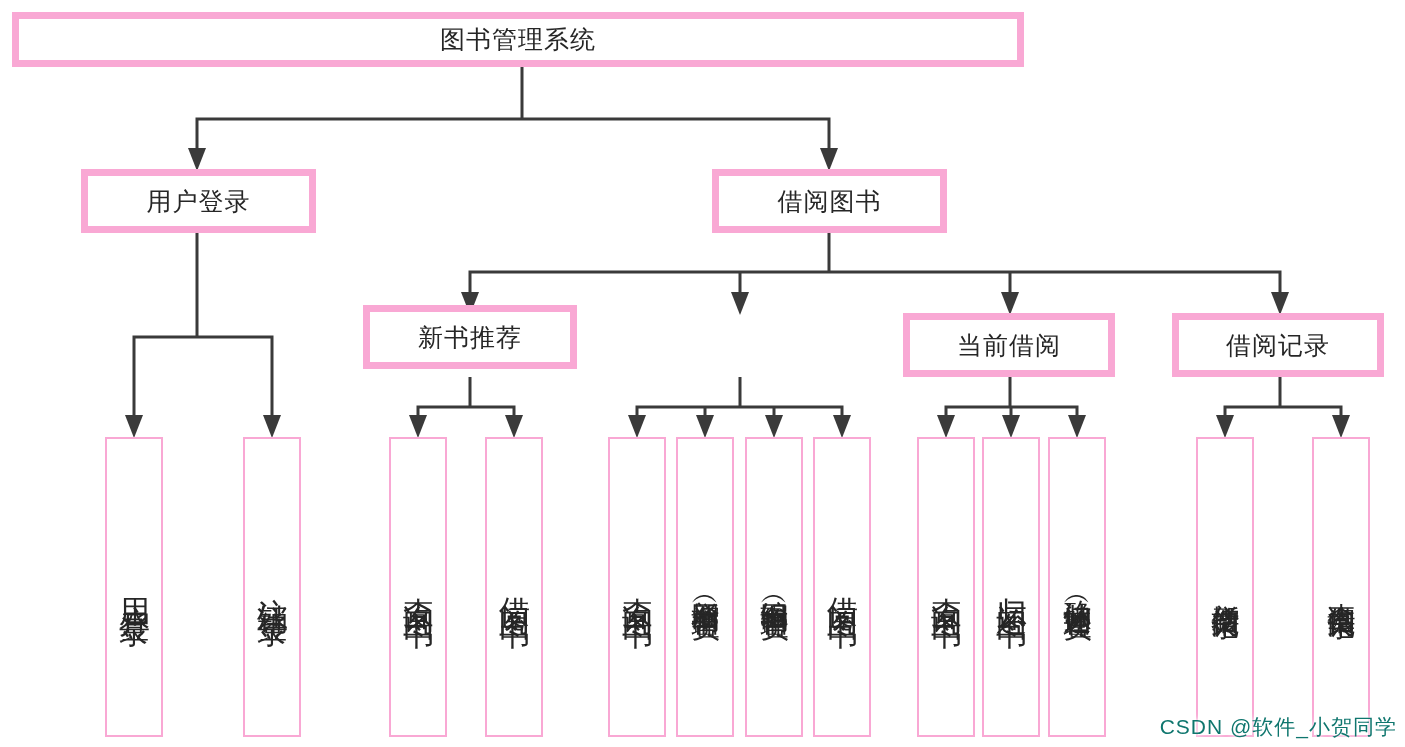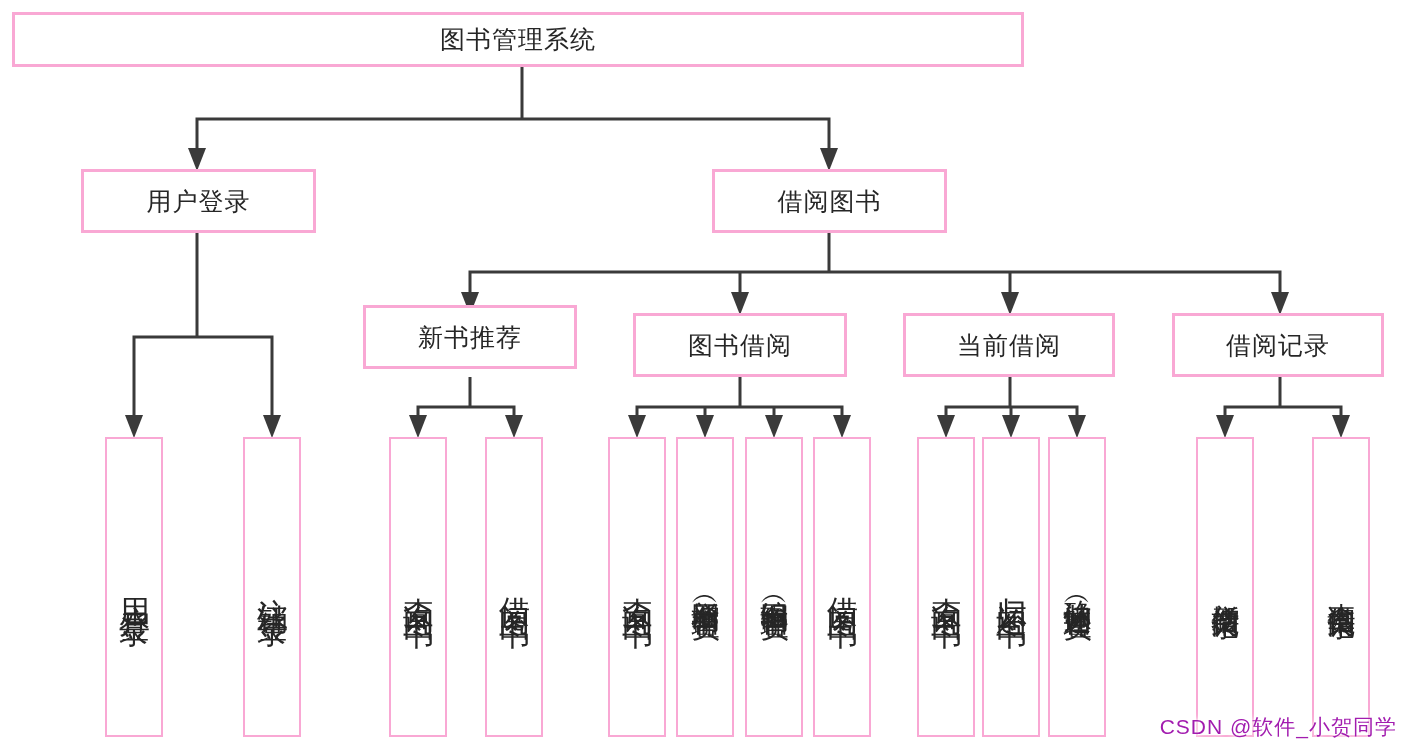--- a/index.html
+++ b/index.html
@@ -3,29 +3,29 @@
 <meta charset="utf-8">
 <style>
   html,body{margin:0;padding:0;background:#ffffff;}
   .canvas{
     position:relative;width:1405px;height:747px;background:#ffffff;
     font-family:"Liberation Sans",sans-serif;overflow:hidden;
   }
   svg.connectors{position:absolute;left:0;top:0;width:1405px;height:747px;}
   .box{
     position:absolute;box-sizing:border-box;background:#ffffff;
-    border:3px solid #f9a8d4;display:flex;align-items:center;justify-content:center;
+    border:7px solid #f9a8d4;display:flex;align-items:center;justify-content:center;
     color:#262626;text-align:right;
   }
   .h{font-size:25px;letter-spacing:1px;}
   .v{writing-mode:vertical-rl;border-width:2.5px;}
   .v-short{font-size:31px;letter-spacing:7px;}
   .v-long{font-size:28px;letter-spacing:2px;}
   .watermark{
-    position:absolute;right:8px;bottom:6px;font-size:21px;color:#a21caf;
+    position:absolute;right:8px;bottom:6px;font-size:21px;color:#0f766e;
     text-shadow:0 0 3px #ffffff,0 0 6px #ffffff,0 0 10px #ffffff;
     z-index:5;letter-spacing:1px;
   }
 </style>
 </head>
 <body>
 
 <div class="canvas">
 
   <svg class="connectors" viewBox="0 0 1405 747">
@@ -78,23 +78,20 @@
   <div class="box h" style="left:81px;top:169px;width:235px;height:64px">
     <span>用户登录</span>
   </div>
   <div class="box h" style="left:712px;top:169px;width:235px;height:64px">
     <span>借阅图书</span>
   </div>
 
   <div class="box h" style="left:363px;top:305px;width:214px;height:64px">
     <span>新书推荐</span>
   </div>
-  <div class="box h" style="left:633px;top:313px;width:214px;height:64px">
-    <span>图书借阅</span>
-  </div>
   <div class="box h" style="left:903px;top:313px;width:212px;height:64px">
     <span>当前借阅</span>
   </div>
   <div class="box h" style="left:1172px;top:313px;width:212px;height:64px">
     <span>借阅记录</span>
   </div>
 
   <div class="box v v-short" style="left:105px;top:437px;width:58px;height:300px">
     <span>用户登录</span>
   </div>

